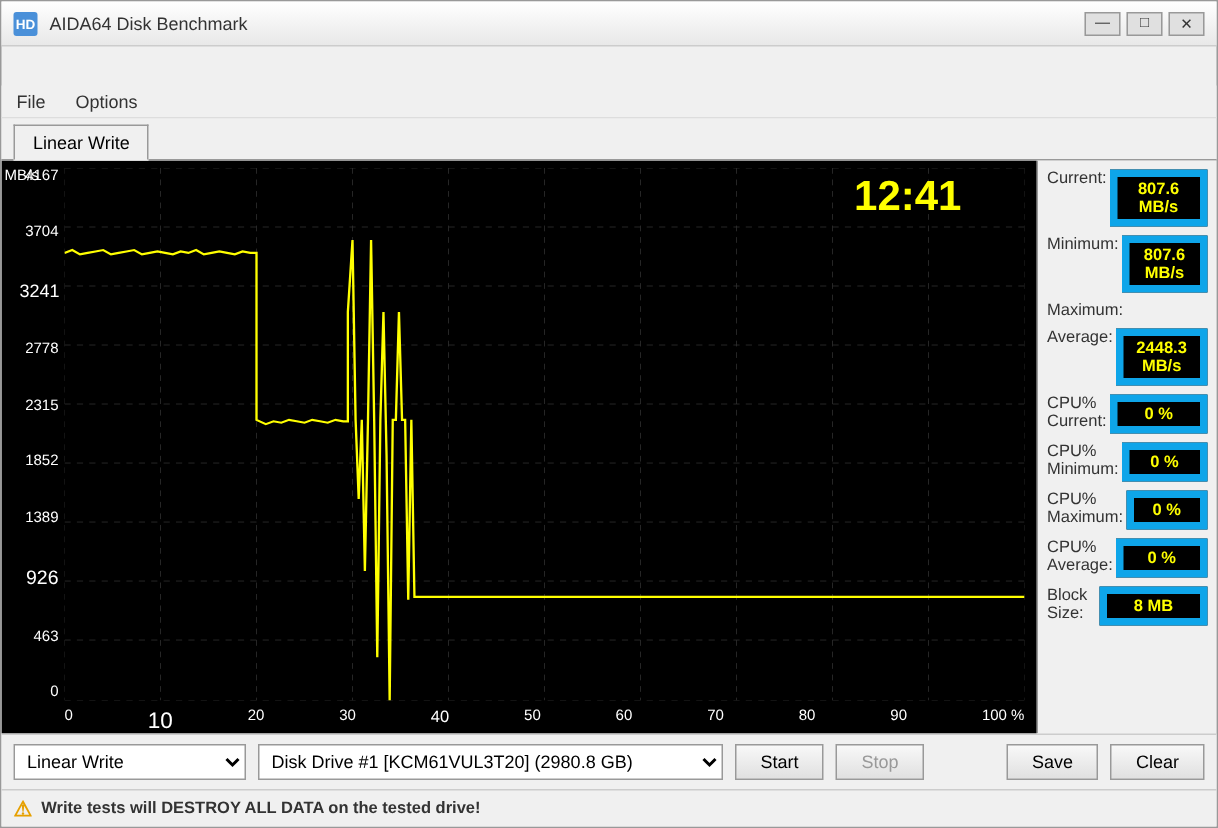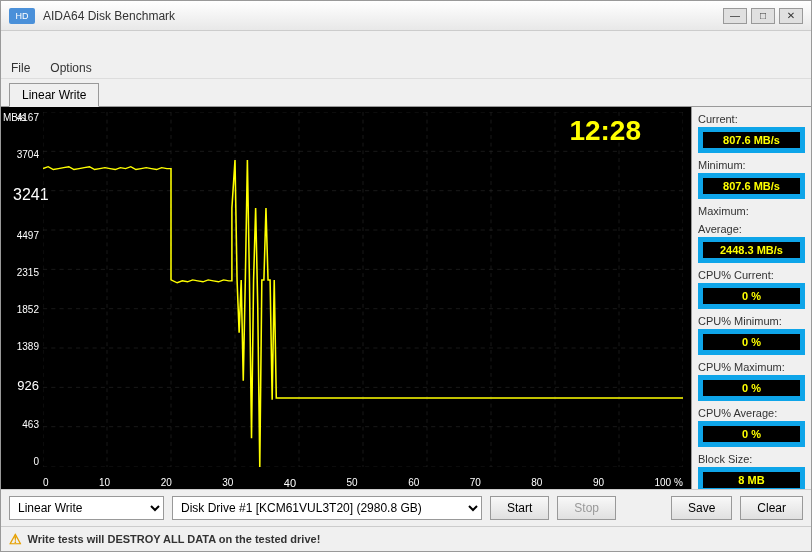--- a/index.html
+++ b/index.html
@@ -2,21 +2,21 @@
 <html><head>
   <meta charset="utf-8">
   <style>
     * { box-sizing: border-box; margin: 0; padding: 0; }
     body { font-family: 'Segoe UI', Tahoma, Geneva, Verdana, sans-serif; font-size: 12px; background: #f0f0f0; }
     
     .window { width: 812px; height: 552px; background: #f0f0f0; border: 1px solid #999; display: flex; flex-direction: column; }
     
     .title-bar { background: linear-gradient(to bottom, #fff, #e8e8e8); border-bottom: 1px solid #ccc; padding: 6px 8px; display: flex; align-items: center; justify-content: space-between; height: 30px; }
     .title-bar-left { display: flex; align-items: center; gap: 8px; }
-    .title-icon { width: 26px; height: 16px; background: #4a90d9; border-radius: 2px; display: flex; align-items: center; justify-content: center; font-size: 9px; color: white; font-weight: normal; }
+    .title-icon { width: 16px; height: 16px; background: #4a90d9; border-radius: 2px; display: flex; align-items: center; justify-content: center; font-size: 9px; color: white; font-weight: bold; }
     .title-text { font-size: 12px; color: #333; }
     .title-controls { display: flex; gap: 4px; }
     .title-btn { width: 24px; height: 16px; background: #e0e0e0; border: 1px solid #999; display: flex; align-items: center; justify-content: center; cursor: pointer; font-size: 10px; color: #333; }
     .title-btn.close { background: #e0e0e0; }
     
     .menu-bar { background: #f0f0f0; padding: 2px 4px; border-bottom: 1px solid #ddd; display: flex; gap: 8px; height: 22px; align-items: center; margin-top: 26px; }
     .menu-item { padding: 2px 6px; cursor: pointer; font-size: 12px; color: #333; }
     
     .tab-bar { padding: 4px 8px 0; background: #f0f0f0; }
     .tab { display: inline-block; padding: 4px 12px; background: #f0f0f0; border: 1px solid #999; border-bottom: 1px solid #f0f0f0; font-size: 12px; cursor: pointer; margin-bottom: -1px; position: relative; z-index: 1; }
@@ -24,21 +24,21 @@
     .main-area { display: flex; flex: 1; border-top: 1px solid #999; overflow: hidden; }
     
     .chart-area { flex: 1; background: #000; position: relative; overflow: hidden; display: flex; flex-direction: column; }
     
     .chart-container { flex: 1; position: relative; padding: 8px 40px 30px 45px; }
     
     .time-display { position: absolute; top: 8px; right: 50px; color: #ffff00; font-size: 28px; font-weight: bold; z-index: 10; }
     
     .right-panel { width: 120px; background: #f0f0f0; border-left: 1px solid #999; padding: 6px; display: flex; flex-direction: column; gap: 6px; overflow-y: auto; }
     
-    .stat-group { display: flex; flex-direction: column; gap: 2px; }
+    .stat-group { display: flex; flex-direction: row; gap: 2px; }
     .stat-label { font-size: 11px; color: #333; }
     .stat-value { background: #000000; color: #ffff00; font-size: 11px; font-weight: bold; padding: 2px 4px; border: 5px solid #0ea5e9; width: 100%; text-align: center; }
     
     .bottom-controls { background: #f0f0f0; border-top: 1px solid #ccc; padding: 6px 8px; display: flex; align-items: center; gap: 8px; }
     
     select { padding: 2px 4px; font-size: 12px; border: 1px solid #999; background: white; height: 24px; }
     
     button { padding: 3px 16px; font-size: 12px; border: 1px solid #999; background: linear-gradient(to bottom, #f8f8f8, #e0e0e0); cursor: pointer; height: 24px; }
     button:disabled { color: #999; cursor: default; }
     
@@ -73,27 +73,27 @@
 
   <div class="tab-bar">
     <div class="tab">Linear Write</div>
   </div>
 
   <div class="main-area">
 
     <div class="chart-area">
       <div class="chart-container">
 
-        <div class="time-display">12:28</div>
+        <div class="time-display">12:41</div>
 
         <div style="position:absolute;left:0;top:5px;bottom:22px;width:42px;display:flex;flex-direction:column;justify-content:space-between;">
           <span style="color:#fff;font-size:10px;text-align:right;padding-right:4px;">4167</span>
           <span style="color:#fff;font-size:10px;text-align:right;padding-right:4px;">3704</span>
-          <span style="color:#fff;font-size:16px;text-align:right;padding-right:4px;padding-left:12px;">3241</span>
-          <span style="color:#fff;font-size:10px;text-align:right;padding-right:4px;">4497</span>
+          <span style="color:#fff;font-size:12px;text-align:right;padding-right:4px;padding-left:12px;">3241</span>
+          <span style="color:#fff;font-size:10px;text-align:right;padding-right:4px;">2778</span>
           <span style="color:#fff;font-size:10px;text-align:right;padding-right:4px;">2315</span>
           <span style="color:#fff;font-size:10px;text-align:right;padding-right:4px;">1852</span>
           <span style="color:#fff;font-size:10px;text-align:right;padding-right:4px;">1389</span>
           <span style="color:#fff;font-size:13px;text-align:right;padding-right:4px;">926</span>
           <span style="color:#fff;font-size:10px;text-align:right;padding-right:4px;">463</span>
           <span style="color:#fff;font-size:10px;text-align:right;padding-right:4px;">0</span>
         </div>
 
         <div style="position:absolute;left:2px;top:5px;color:#fff;font-size:10px;">MB/s</div>
 
@@ -193,21 +193,21 @@
             372,298
             434,298
             496,298
             558,298
             620,298
           "></polyline>
         </svg>
 
         <div style="position:absolute;bottom:0;left:42px;right:8px;display:flex;justify-content:space-between;">
           <span style="color:#fff;font-size:10px;">0</span>
-          <span style="color:#fff;font-size:10px;">10</span>
+          <span style="color:#fff;font-size:15px;">10</span>
           <span style="color:#fff;font-size:10px;">20</span>
           <span style="color:#fff;font-size:10px;">30</span>
           <span style="color:#fff;font-size:11px;">40</span>
           <span style="color:#fff;font-size:10px;">50</span>
           <span style="color:#fff;font-size:10px;">60</span>
           <span style="color:#fff;font-size:10px;">70</span>
           <span style="color:#fff;font-size:10px;">80</span>
           <span style="color:#fff;font-size:10px;">90</span>
           <span style="color:#fff;font-size:10px;">100 %</span>
         </div>

